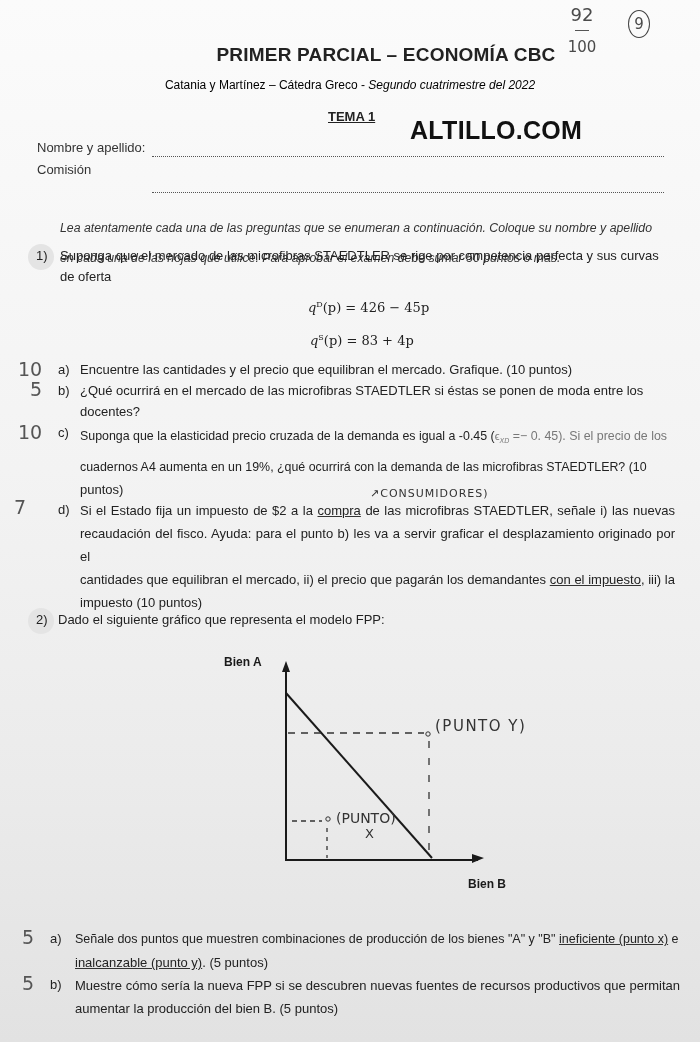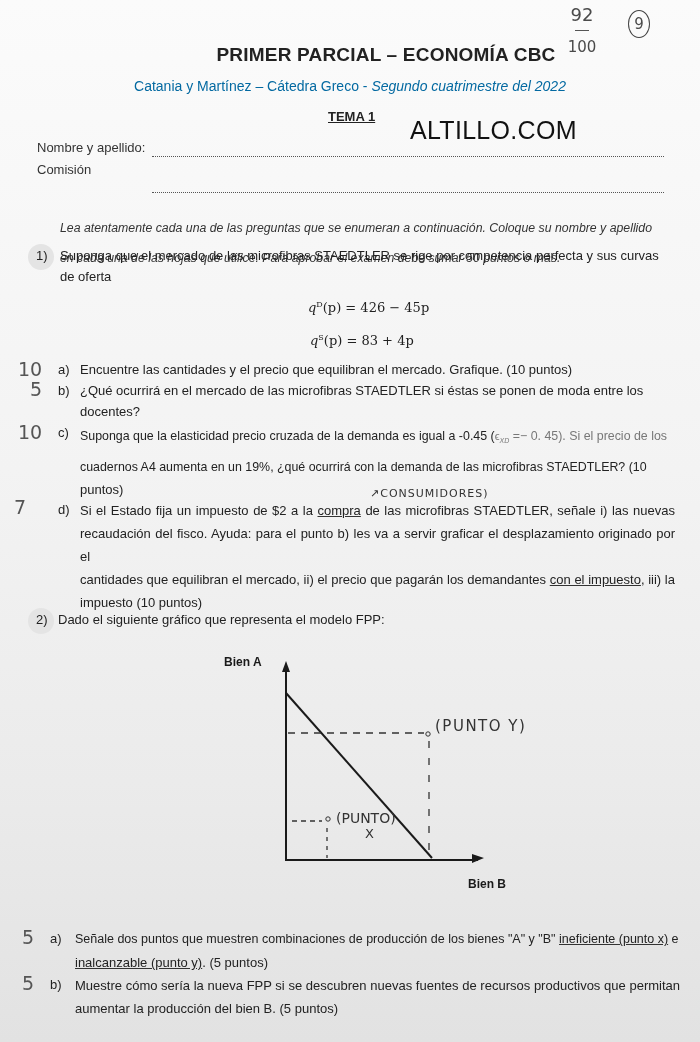--- a/index.html
+++ b/index.html
@@ -5,24 +5,24 @@
   html, body { margin:0; padding:0; }
   body {
     width:700px; height:1042px; overflow:hidden;
     background: linear-gradient(180deg, #fbfbfb 0%, #f3f3f3 45%, #ebebeb 75%, #e2e2e2 100%);
     font-family: "Liberation Sans", sans-serif;
     color:#1c1c1c;
     position:relative;
   }
   .abs { position:absolute; }
   .title { left:0; width:700px; top:44px; text-align:center; font-size:19px; font-weight:bold; letter-spacing:0.2px; color:#222;padding-left:36px; }
-  .subtitle { left:0; width:700px; top:78px; text-align:center; font-size:14px; color:#0369a1; }
+  .subtitle { left:0; width:700px; top:78px; text-align:center; font-size:12px; color:#000000; }
   .subtitle i { font-style:italic; }
   .tema { left:328px; top:109px; font-size:13px; font-weight:bold; color:#222;text-decoration:underline; }
-  .watermark { left:410px; top:116px; font-size:25px; font-weight:normal; color:#111; letter-spacing:0.3px; }
+  .watermark { left:410px; top:116px; font-size:25px; font-weight:bold; color:#111; letter-spacing:0.3px; }
   .hand { font-family: "DejaVu Sans", sans-serif; color:#4a4a4a; font-weight:normal; }
   .score-top { left:562px; top:6px; font-size:18px; text-align:center; width:40px; line-height:1; }
   .score-top .line { display:block; width:14px; height:1px; background:#555; margin:6px auto 6px auto; }
   .score-top .den { font-size:15px; }
   .grade-circle { left:628px; top:10px; width:20px; height:26px; border:1.5px solid #444; border-radius:50%; font-size:15px; text-align:center; line-height:26px; }
   .field-label { left:37px; font-size:13px; color:#333; }
   .dots { border-bottom:1.5px dotted #555; height:0; }
   .instr { left:60px; width:605px; top:213px; font-size:12.3px; font-style:italic; color:#333; line-height:30px; }
   .qnum { font-size:13px; color:#222; }
   .qnum.circled::before { content:""; position:absolute; left:-8px; top:-4px; width:26px; height:26px; border-radius:50%; background:#e4e4e4; z-index:-1; }

